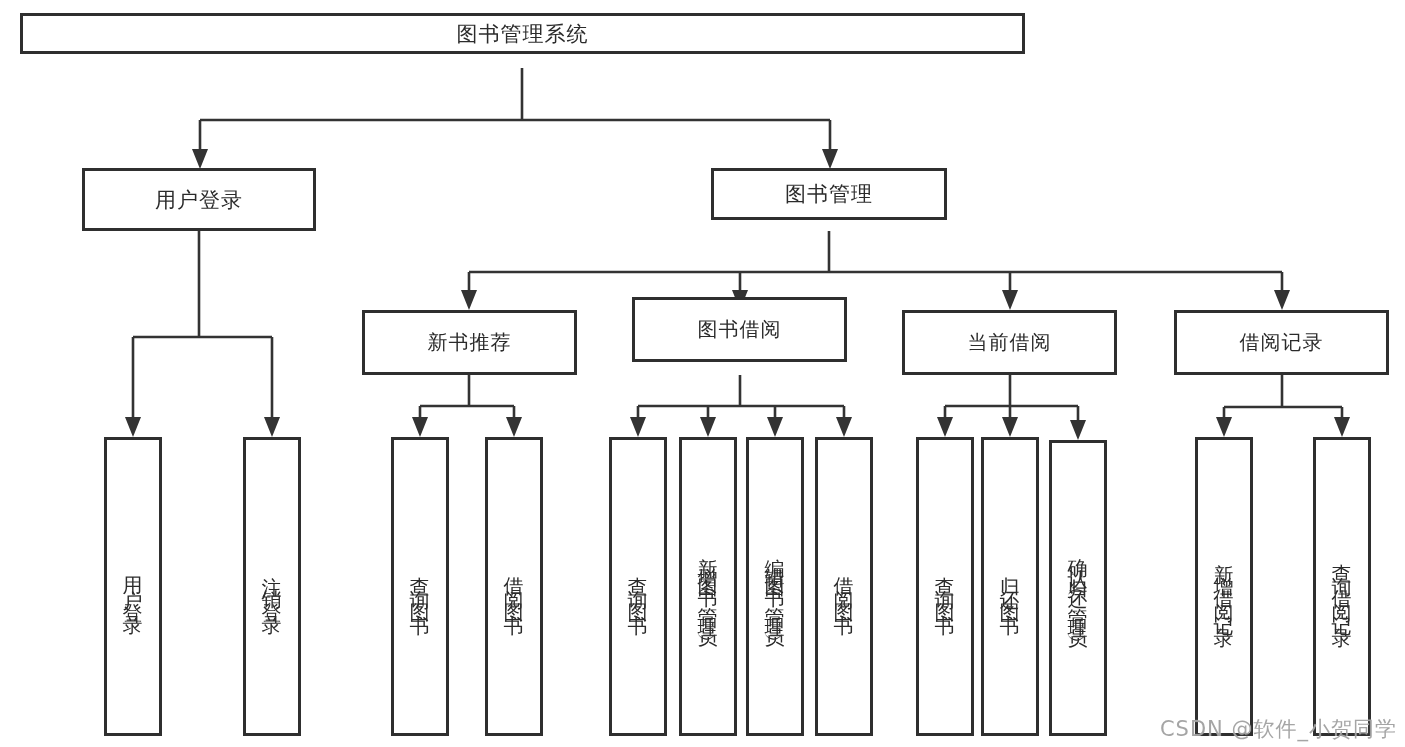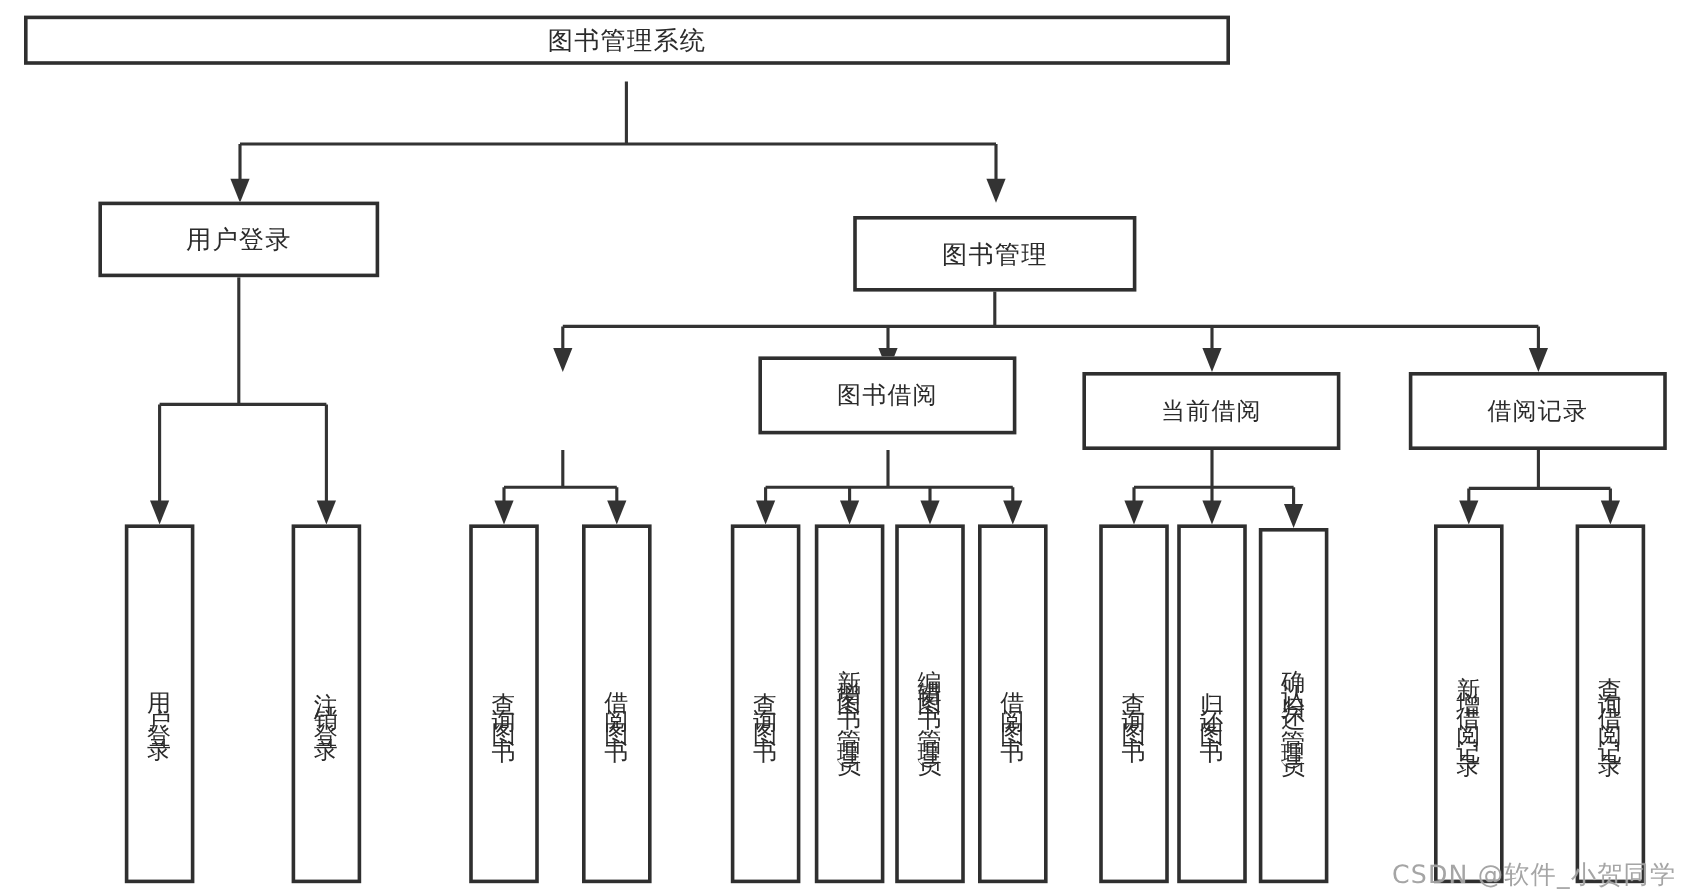--- a/index.html
+++ b/index.html
@@ -100,22 +100,23 @@
     <g>
       <path class="w" d="M1282 375 V407 M1224 407 H1342 M1224 407 V418 M1342 407 V418"></path>
       <path class="a" d="M1216 417 L1232 417 L1224 437 Z"></path>
       <path class="a" d="M1334 417 L1350 417 L1342 437 Z"></path>
     </g>
   </svg>
 
   <div class="box h" style="left:20px;top:13px;width:1005px;height:41px">图书管理系统</div>
 
   <div class="box h" style="left:82px;top:168px;width:234px;height:63px">用户登录</div>
-  <div class="box h" style="left:711px;top:180px;width:236px;height:63px">图书管理</div>
+  <div class="box h" style="left:711px;top:168px;width:236px;height:52px">图书管理</div>
 
+  <div class="box h" style="left:362px;top:310px;width:215px;height:65px;font-size:20px">新书推荐</div>
   <div class="box h" style="left:632px;top:297px;width:215px;height:65px;font-size:20px">图书借阅</div>
   <div class="box h" style="left:1174px;top:310px;width:215px;height:65px;font-size:20px">借阅记录</div>
   <div class="box h" style="left:902px;top:310px;width:215px;height:65px;font-size:20px">当前借阅</div>
 
   <div class="box v" style="left:104px;top:437px;width:58px;height:299px">用户登录</div>
   <div class="box v" style="left:243px;top:437px;width:58px;height:299px">注销登录</div>
 
   <div class="box v" style="left:391px;top:437px;width:58px;height:299px">查询图书</div>
   <div class="box v" style="left:485px;top:437px;width:58px;height:299px">借阅图书</div>
 

